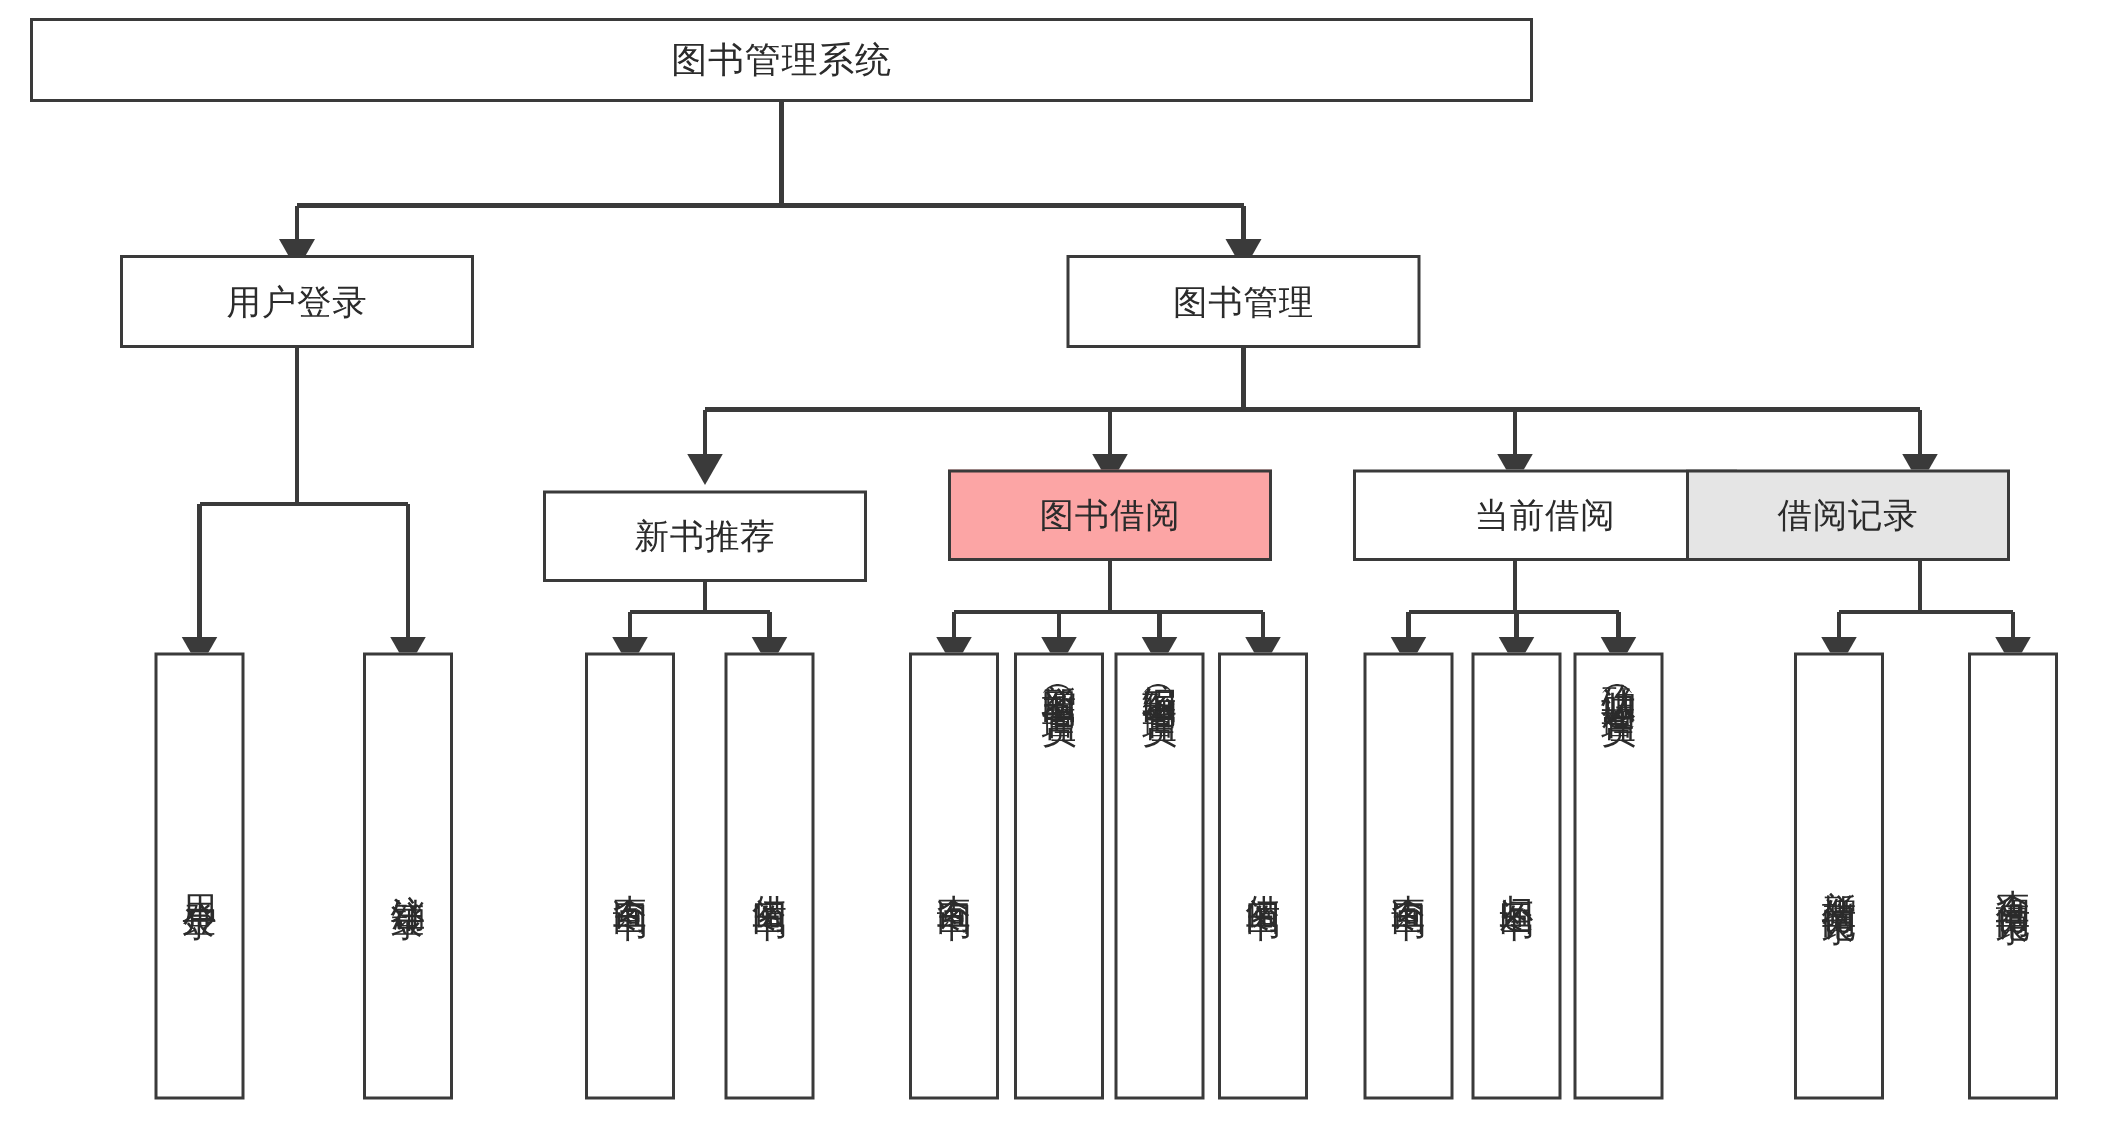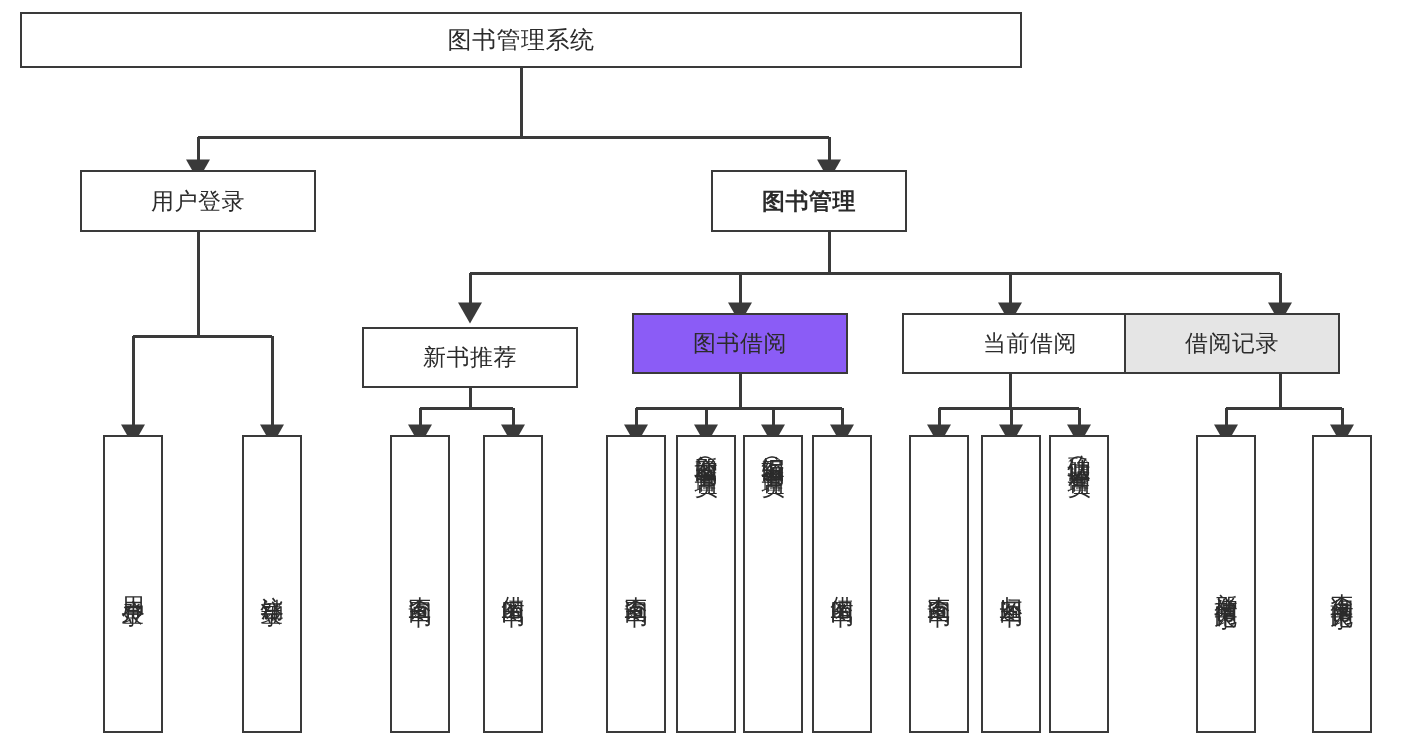--- a/index.html
+++ b/index.html
@@ -123,28 +123,28 @@
     </g>
   </svg>
 
   <div class="node h root" style="left: 20px; top: 12px; width: 1002px; height: 56px; border-color: rgb(58, 58, 58); background: rgb(255, 255, 255); color: rgb(43, 43, 43);">
     <span>图书管理系统</span>
   </div>
 
   <div class="node h" style="left: 80px; top: 170px; width: 236px; height: 62px; border-color: rgb(58, 58, 58); background: rgb(255, 255, 255); color: rgb(43, 43, 43);">
     <span>用户登录</span>
   </div>
-  <div class="node h" style="left: 711px; top: 170px; width: 196px; height: 62px; border-color: rgb(58, 58, 58); background: rgb(255, 255, 255); color: rgb(43, 43, 43); font-weight: bold;">
+  <div class="node h" style="left: 711px; top: 170px; width: 236px; height: 62px; border-color: rgb(58, 58, 58); background: rgb(255, 255, 255); color: rgb(43, 43, 43);">
     <span>图书管理</span>
   </div>
 
   <div class="node h" style="left: 362px; top: 313px; width: 216px; height: 61px; border-color: rgb(58, 58, 58); background: rgb(255, 255, 255); color: rgb(43, 43, 43); margin-top: 14px;">
     <span>新书推荐</span>
   </div>
-  <div class="node h" style="left: 632px; top: 313px; width: 216px; height: 61px; border-color: rgb(58, 58, 58); background: #8b5cf6; color: rgb(43, 43, 43); font-family: Liberation Mono, monospace;">
+  <div class="node h" style="left: 632px; top: 313px; width: 216px; height: 61px; border-color: rgb(58, 58, 58); background: #fca5a5; color: rgb(43, 43, 43); font-family: Liberation Mono, monospace;">
     <span>图书借阅</span>
   </div>
   <div class="node h" style="left: 902px; top: 313px; width: 256px; height: 61px; border-color: rgb(58, 58, 58); background: rgb(255, 255, 255); color: rgb(43, 43, 43);">
     <span>当前借阅</span>
   </div>
   <div class="node h" style="left: 1124px; top: 313px; width: 216px; height: 61px; border-color: rgb(58, 58, 58); background: #e5e5e5; color: rgb(43, 43, 43); align-items: center;">
     <span>借阅记录</span>
   </div>
 
   <div class="node v" style="left: 103px; top: 435px; width: 60px; height: 298px; border-color: rgb(58, 58, 58); background: rgb(255, 255, 255); color: rgb(43, 43, 43);">

